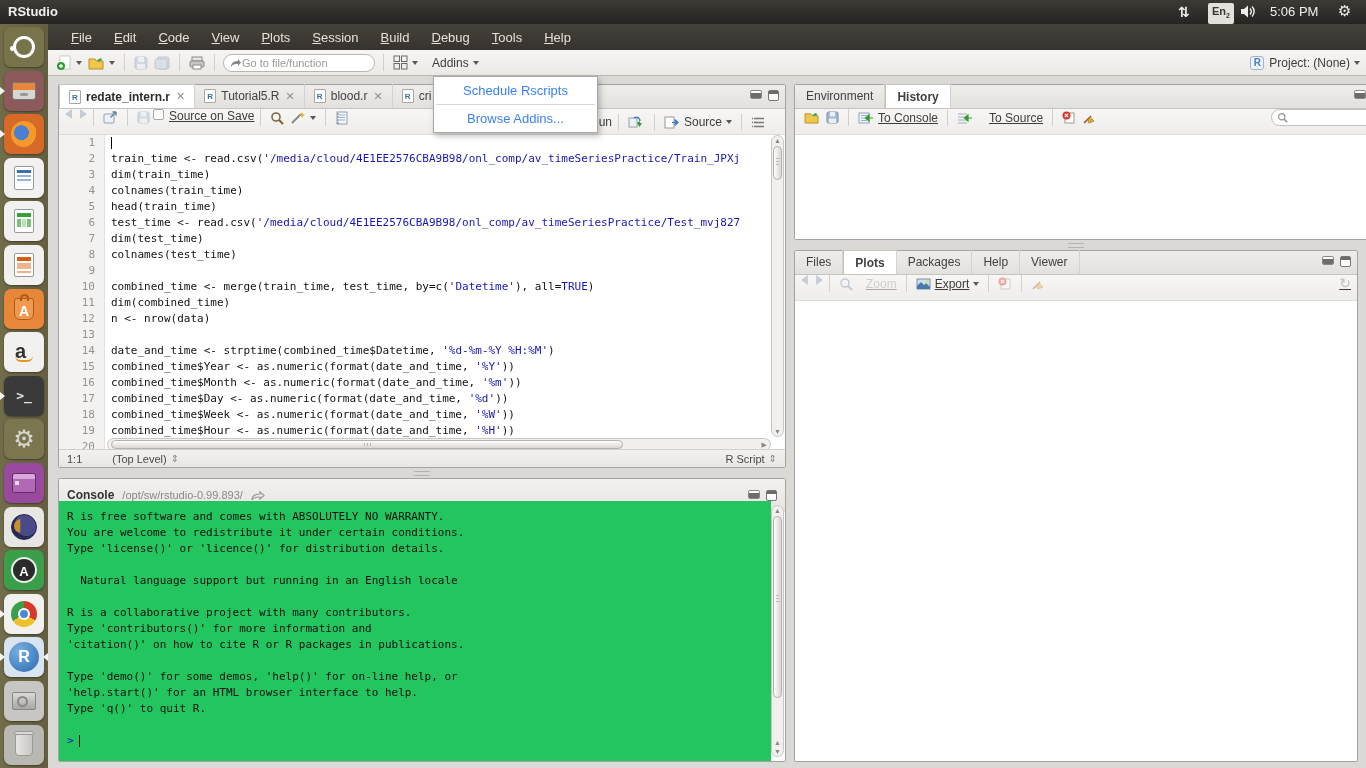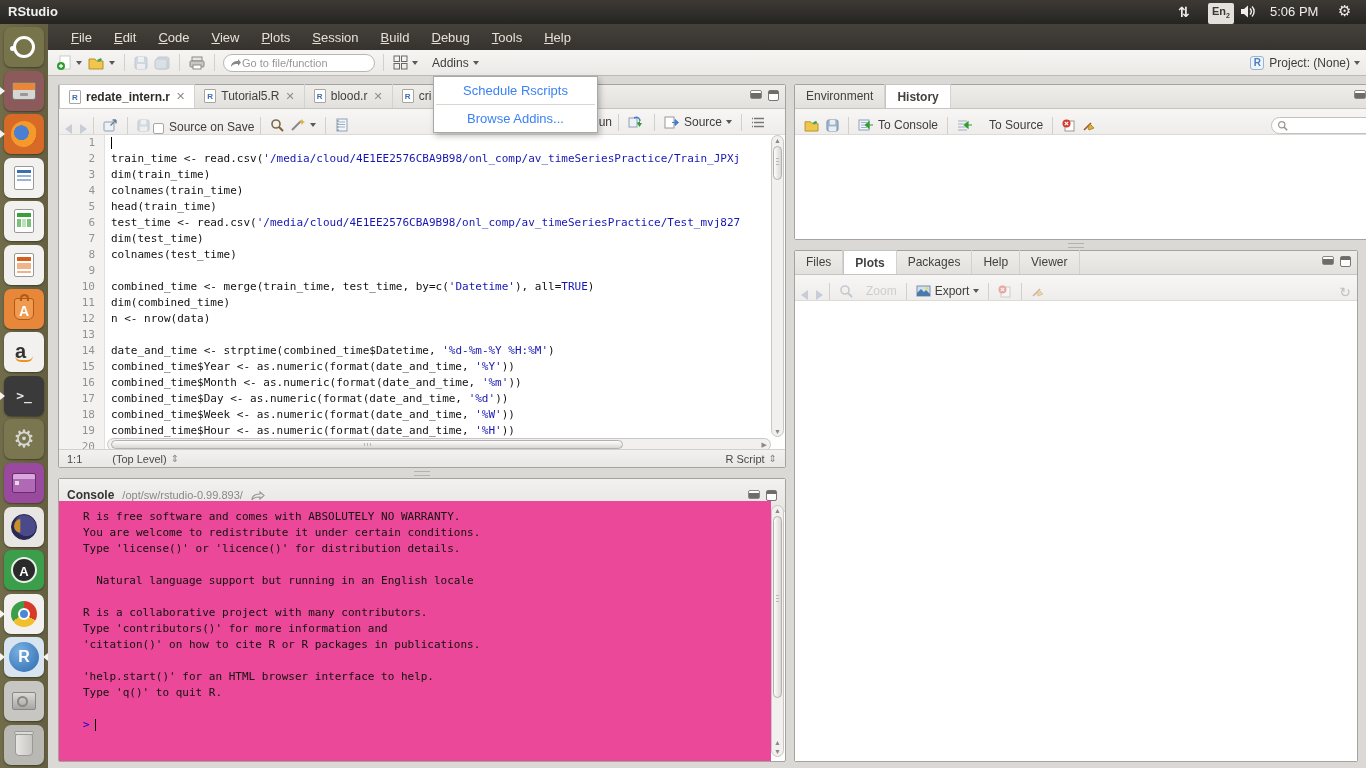--- a/index.html
+++ b/index.html
@@ -72,21 +72,21 @@
   .tab .close-x { margin-left:6px; color:#8f8d8a; font-size:11px; }
   .rdoc { width:12px; height:14px; background:#fff; border:1px solid #a8a6a2; border-radius:1px;
     font-size:8px; font-weight:bold; color:#3c6fb4; text-align:center; line-height:13px; }
   .win-btns { position:absolute; right:6px; top:5px; display:flex; gap:6px; z-index:5; }
   .win-min { width:12px; height:9px; border:1px solid #8a8886; border-radius:2px;
     background:linear-gradient(#fdfdfd 35%,#6e6c6a 35%); }
   .win-max { width:11px; height:11px; border:1px solid #777572; border-radius:2px;
     background:linear-gradient(#6e6c6a 3px,#fdfdfd 3px); }
   .pane-toolbar { position:absolute; left:0; right:0; top:24px; height:26px;
     background:linear-gradient(#f7f6f4,#efedeb); border-bottom:1px solid #dddbd7;
-    display:flex; align-items:flex-end; padding:0 6px; font-size:12px; color:#3f3d3a; }
+    display:flex; align-items:flex-start; padding:0 6px; font-size:12px; color:#3f3d3a;text-decoration:underline; }
 
   
   #source-pane { left:58px; top:84px; width:728px; height:384px; }
   #editor-gutter { position:absolute; left:0; top:50px; width:46px; height:316px; overflow:hidden;
     background:#f3f2f0; border-right:1px solid #e2e0dd; }
   #editor-gutter div { height:16px; font:11px/16px "DejaVu Sans Mono",monospace; color:#949290; text-align:right; padding-right:9px; }
   #editor-code { position:absolute; left:46px; top:50px; width:666px; height:306px; overflow:hidden; background:#fff; }
   #editor-code div { height:16px; font:11px/16px "DejaVu Sans Mono",monospace; color:#111; white-space:pre; padding-left:6px; }
   .str { color:#1616b4; } .kw { color:#1616b4; }
   #editor-caret { position:absolute; left:52px; top:52px; width:1px; height:12px; background:#000; }
@@ -113,22 +113,22 @@
   .nav-arrow { width:0; height:0; border-top:5px solid transparent; border-bottom:5px solid transparent; }
   .nav-back { border-right:7px solid #c6cdd6; margin-right:8px; }
   .nav-fwd  { border-left:7px solid #c6cdd6; }
   .chk { width:11px; height:11px; border:1px solid #a9a7a3; border-radius:2px; background:#fff; margin-right:5px; }
 
   
   #console-pane { left:58px; top:478px; width:728px; height:284px; }
   #console-header { position:absolute; left:0; right:0; top:0; height:22px;
     background:linear-gradient(#f2f1ef,#e7e5e2); border-bottom:1px solid #d5d3cf;
     display:flex; align-items:center; padding:16px 8px; }
-  #console-body { position:absolute; left:0; top:22px; width:712px; bottom:0; background:#ec4899;
-    padding:8px 0 0 24px; overflow:hidden; }
+  #console-body { position:absolute; left:0; top:22px; width:712px; bottom:0; background:#22c55e;
+    padding:8px 0 0 8px; overflow:hidden; }
   #console-body div { height:16px; font:11px/16px "DejaVu Sans Mono",monospace; color:#111; white-space:pre; }
   #console-prompt-row { display:flex; align-items:center; }
   #console-prompt { color:#0000cc; font:11px/16px "DejaVu Sans Mono",monospace; }
   #console-cursor { width:1px; height:12px; background:#000; margin-left:5px; }
 
   
   #env-pane { left:794px; top:84px; width:596px; height:156px; }
   #files-pane { left:794px; top:250px; width:564px; height:512px; }
   .rtab { height:24px; display:flex; align-items:center; padding:0 11px; font-size:12px; color:#434140;
     border-right:1px solid #d4d2ce; }
@@ -518,20 +518,21 @@
         <div>R is free software and comes with ABSOLUTELY NO WARRANTY.</div>
         <div>You are welcome to redistribute it under certain conditions.</div>
         <div>Type 'license()' or 'licence()' for distribution details.</div>
         <div> </div>
         <div>  Natural language support but running in an English locale</div>
         <div> </div>
         <div>R is a collaborative project with many contributors.</div>
         <div>Type 'contributors()' for more information and</div>
         <div>'citation()' on how to cite R or R packages in publications.</div>
         <div> </div>
+        <div>Type 'demo()' for some demos, 'help()' for on-line help, or</div>
         <div>'help.start()' for an HTML browser interface to help.</div>
         <div>Type 'q()' to quit R.</div>
         <div> </div>
         <div id="console-prompt-row"><span id="console-prompt">&gt;</span><span id="console-cursor"></span></div>
       </div>
     <div class="vscroll" style="left:712px; top:26px; height:252px;">
       <span class="arr" style="top:1px">▲</span>
       <div class="vthumb" style="top:10px; height:182px;"></div>
       <span class="arr" style="bottom:10px">▲</span>
       <span class="arr" style="bottom:1px">▼</span>

